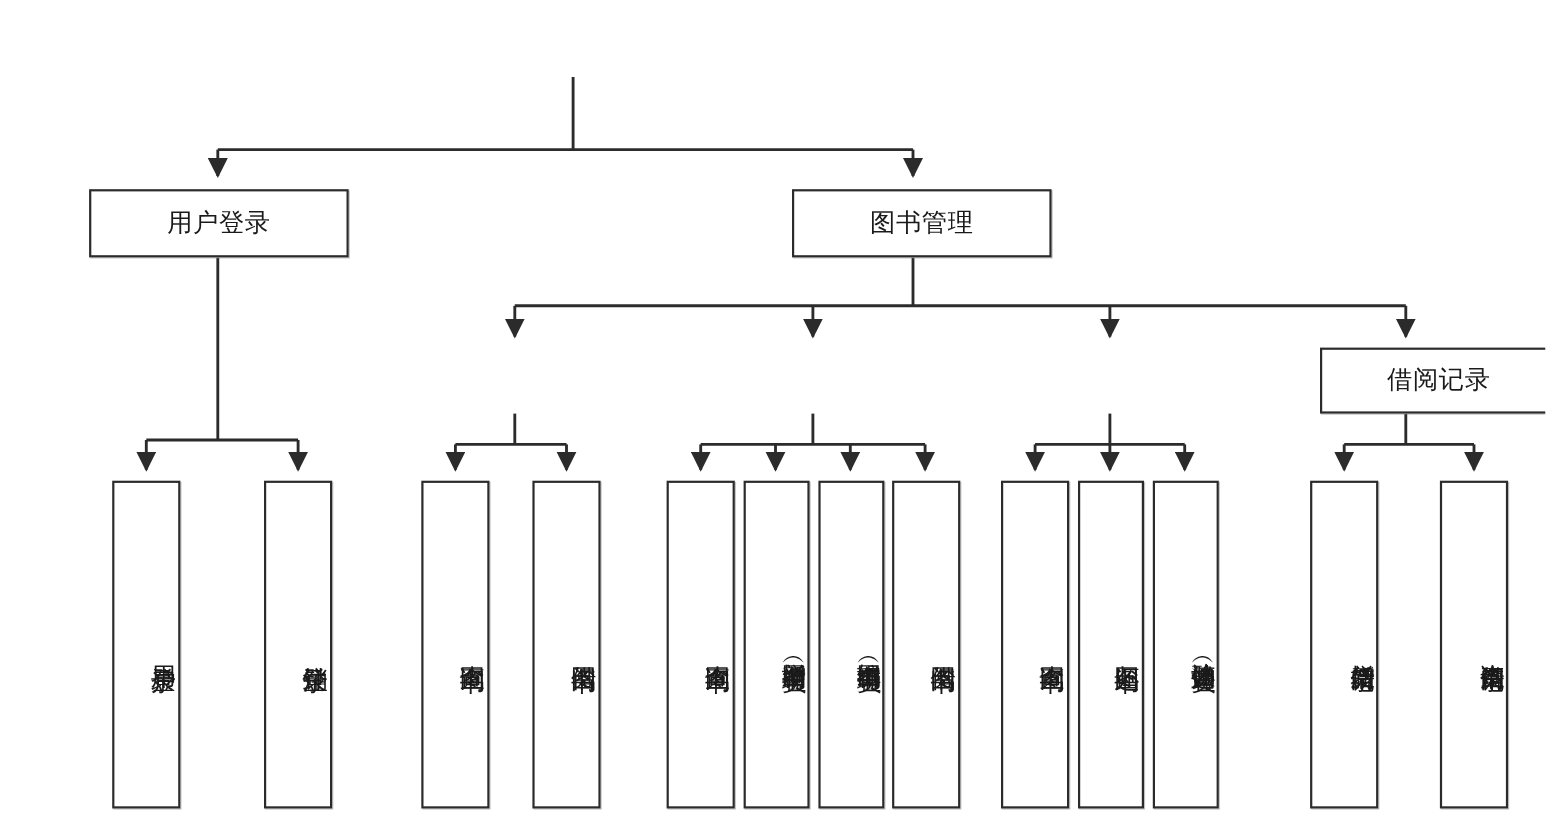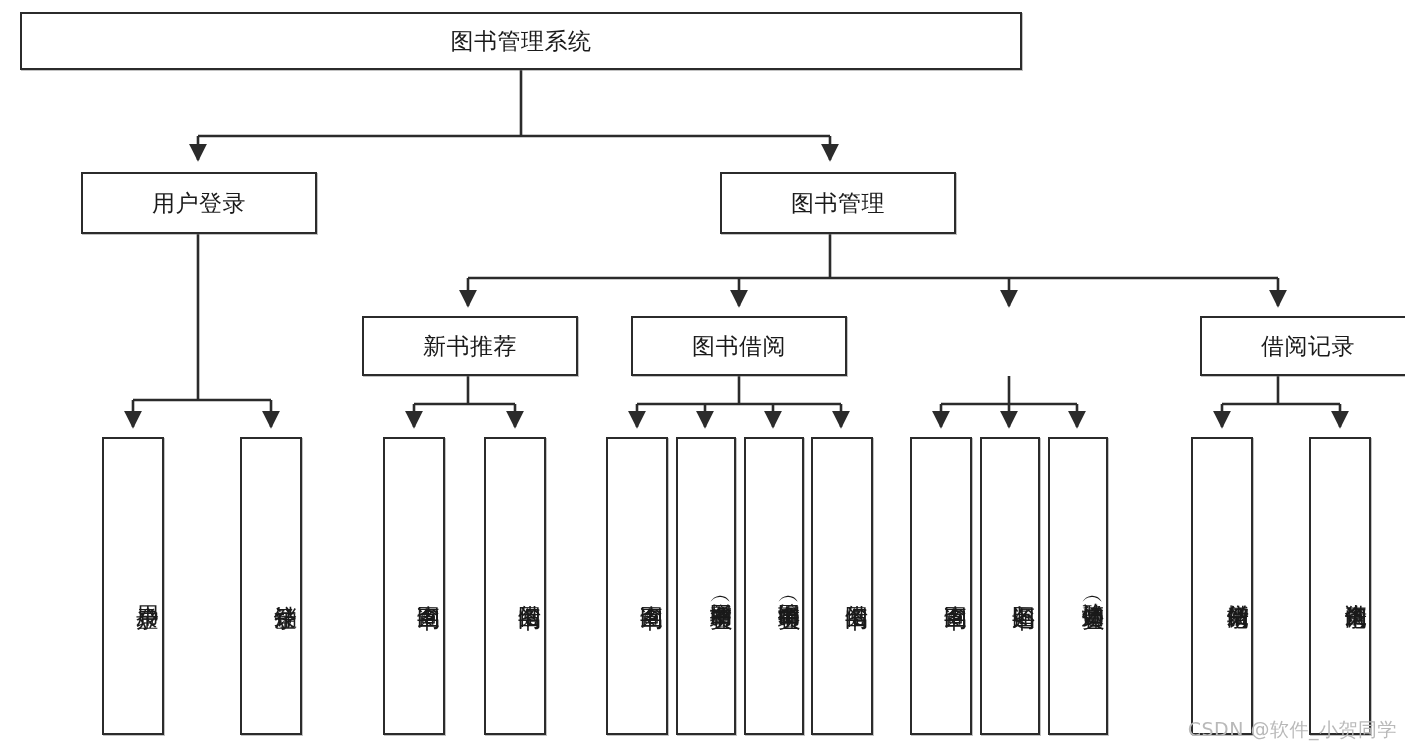--- a/index.html
+++ b/index.html
@@ -119,37 +119,28 @@
       <path d="M 1009 404 L 1009 427" marker-end="url(#arrow)"></path>
       <path d="M 1077 404 L 1077 427" marker-end="url(#arrow)"></path>
 
       <path d="M 1278 376 L 1278 404"></path>
       <path d="M 1222 404 L 1340 404"></path>
       <path d="M 1222 404 L 1222 427" marker-end="url(#arrow)"></path>
       <path d="M 1340 404 L 1340 427" marker-end="url(#arrow)"></path>
     </g>
   </svg>
 
-  <div class="node horizontal" style="left:20px; top:12px; width:1002px; height:58px;">
-    <span class="node-label">图书管理系统</span>
-  </div>
 
   <div class="node horizontal" style="left:81px; top:172px; width:236px; height:62px;">
     <span class="node-label">用户登录</span>
   </div>
   <div class="node horizontal" style="left:720px; top:172px; width:236px; height:62px;">
     <span class="node-label">图书管理</span>
   </div>
 
-  <div class="node horizontal" style="left:362px; top:316px; width:216px; height:60px;">
-    <span class="node-label">新书推荐</span>
-  </div>
-  <div class="node horizontal" style="left:631px; top:316px; width:216px; height:60px;">
-    <span class="node-label">图书借阅</span>
-  </div>
   <div class="node horizontal" style="left:1200px; top:316px; width:216px; height:60px;">
     <span class="node-label">借阅记录</span>
   </div>
 
   <div class="node vertical" style="left:102px; top:437px; width:62px; height:298px;">
     <span class="node-label">用户登录</span>
   </div>
   <div class="node vertical" style="left:240px; top:437px; width:62px; height:298px;">
     <span class="node-label">注销登录</span>
   </div>
@@ -184,14 +175,13 @@
     <span class="node-label">确认归还（管理员）</span>
   </div>
 
   <div class="node vertical tall-text" style="left:1191px; top:437px; width:62px; height:298px;">
     <span class="node-label">新增借阅记录</span>
   </div>
   <div class="node vertical tall-text" style="left:1309px; top:437px; width:62px; height:298px;">
     <span class="node-label">查询借阅记录</span>
   </div>
 
-  <div id="watermark">CSDN @软件_小贺同学</div>
 </div>
 
 </body></html>

